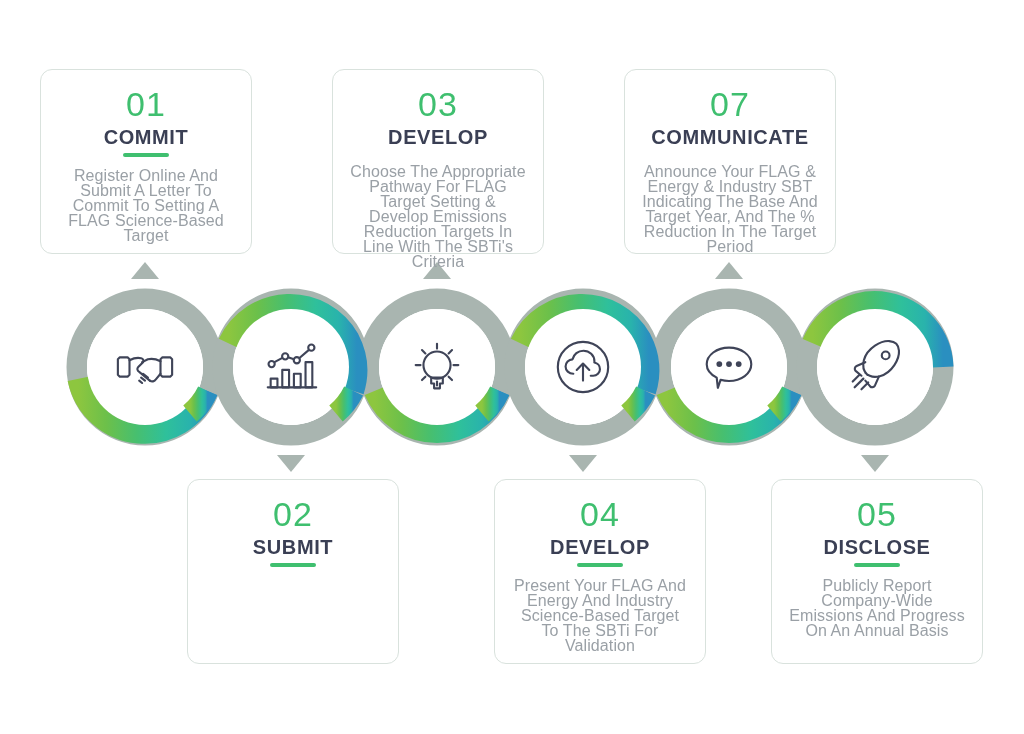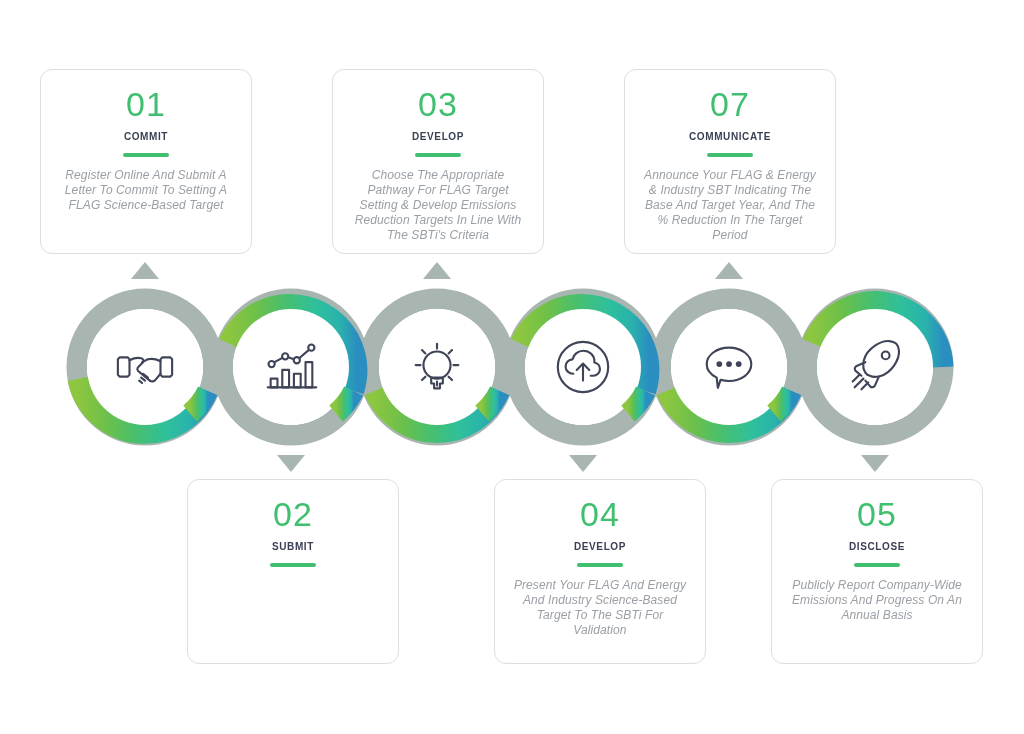--- a/index.html
+++ b/index.html
@@ -36,44 +36,43 @@
   }
   .card-number {
     font-size: 34px;
     line-height: 40px;
     font-weight: 400;
     color: #3fbf6f;
     letter-spacing: 1px;
     margin-top: 2px;
   }
   .card-title {
-    font-size: 10px;
+    font-size: 20px;
     line-height: 18px;
     font-weight: 700;
     color: #3a3f54;
     letter-spacing: 0.6px;
     margin-top: 4px;
     text-align: center;
   }
   .card-rule {
     width: 46px;
     height: 4px;
     border-radius: 2px;
     background: #3fbf6f;
     margin-top: 7px;
   }
   .card-desc {
-    font-size: 12px;
+    font-size: 16px;
     line-height: 15px;
     color: #9aa0a6;
     text-align: center;
     margin-top: 11px;
     letter-spacing: 0.1px;
     padding: 0 4px;
-    font-style: italic;
   }
 
   
   #card-01 { left: 40px;  top: 69px; }
   #card-03 { left: 332px; top: 69px; }
   #card-05 { left: 624px; top: 69px; }
   
   #card-02 { left: 187px; top: 479px; }
   #card-04 { left: 494px; top: 479px; }
   #card-06 { left: 771px; top: 479px; }

